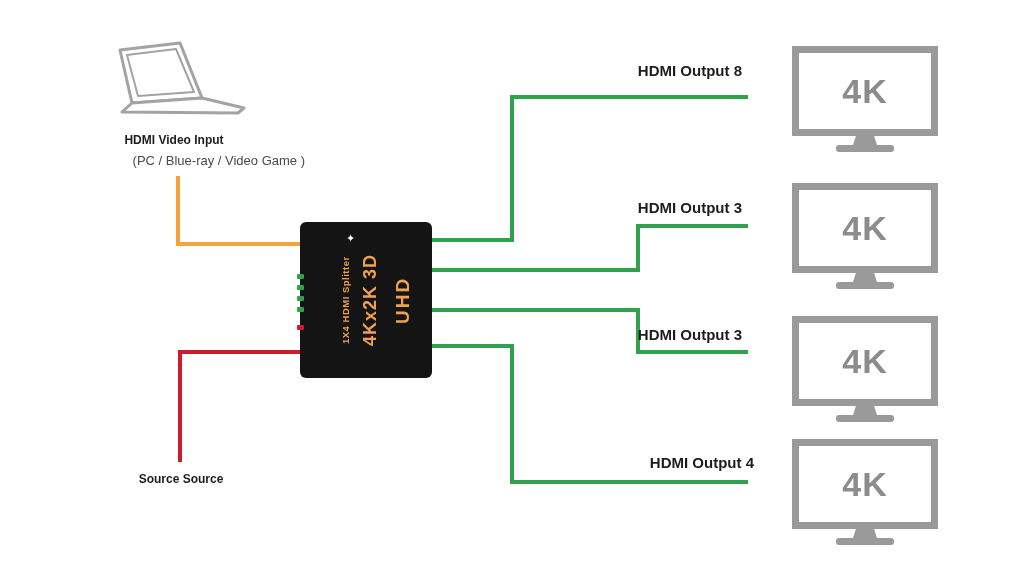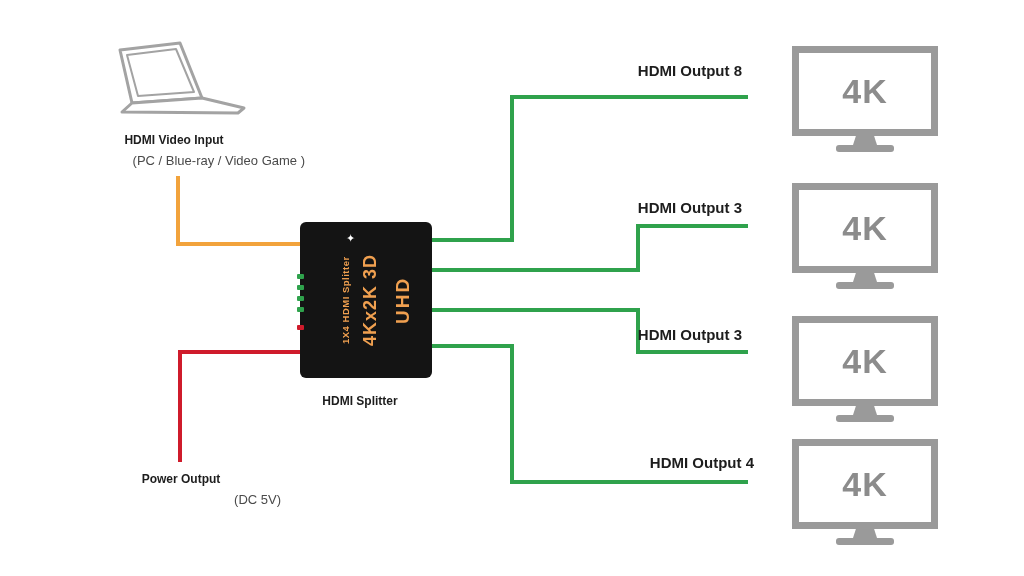--- a/index.html
+++ b/index.html
@@ -98,24 +98,22 @@
     <span class="sparkle">✦</span>
     <span class="rot uhd">UHD</span>
     <span class="rot res">4Kx2K 3D</span>
     <span class="rot model">1X4 HDMI Splitter</span>
     <span class="port green" style="top:52px;"></span>
     <span class="port green" style="top:63px;"></span>
     <span class="port green" style="top:74px;"></span>
     <span class="port green" style="top:85px;"></span>
     <span class="port red" style="top:103px;"></span>
   </div>
-  <div class="lbl" style="left:260px; top:394px; width:200px;">HDMI Splitter</div>
 
-  <div class="lbl" style="left:81px; top:472px; width:200px;">Power Output</div>
-  <div class="sub" style="left:81px; top:492px; width:200px;">(DC 5V)</div>
+  <div class="lbl" style="left:81px; top:472px; width:200px;">Source Source</div>
 
   <div class="out-lbl" style="right:282px; top:62px;">HDMI Output 8</div>
   <div class="out-lbl" style="right:282px; top:199px;">HDMI Output 3</div>
   <div class="out-lbl" style="right:282px; top:326px;">HDMI Output 3</div>
   <div class="out-lbl" style="right:270px; top:454px;">HDMI Output 4</div>
 
   <div class="tv" style="left:748px; top:46px;">
     <div class="tv-screen">
       <span class="tv-text">4K</span>
     </div>

